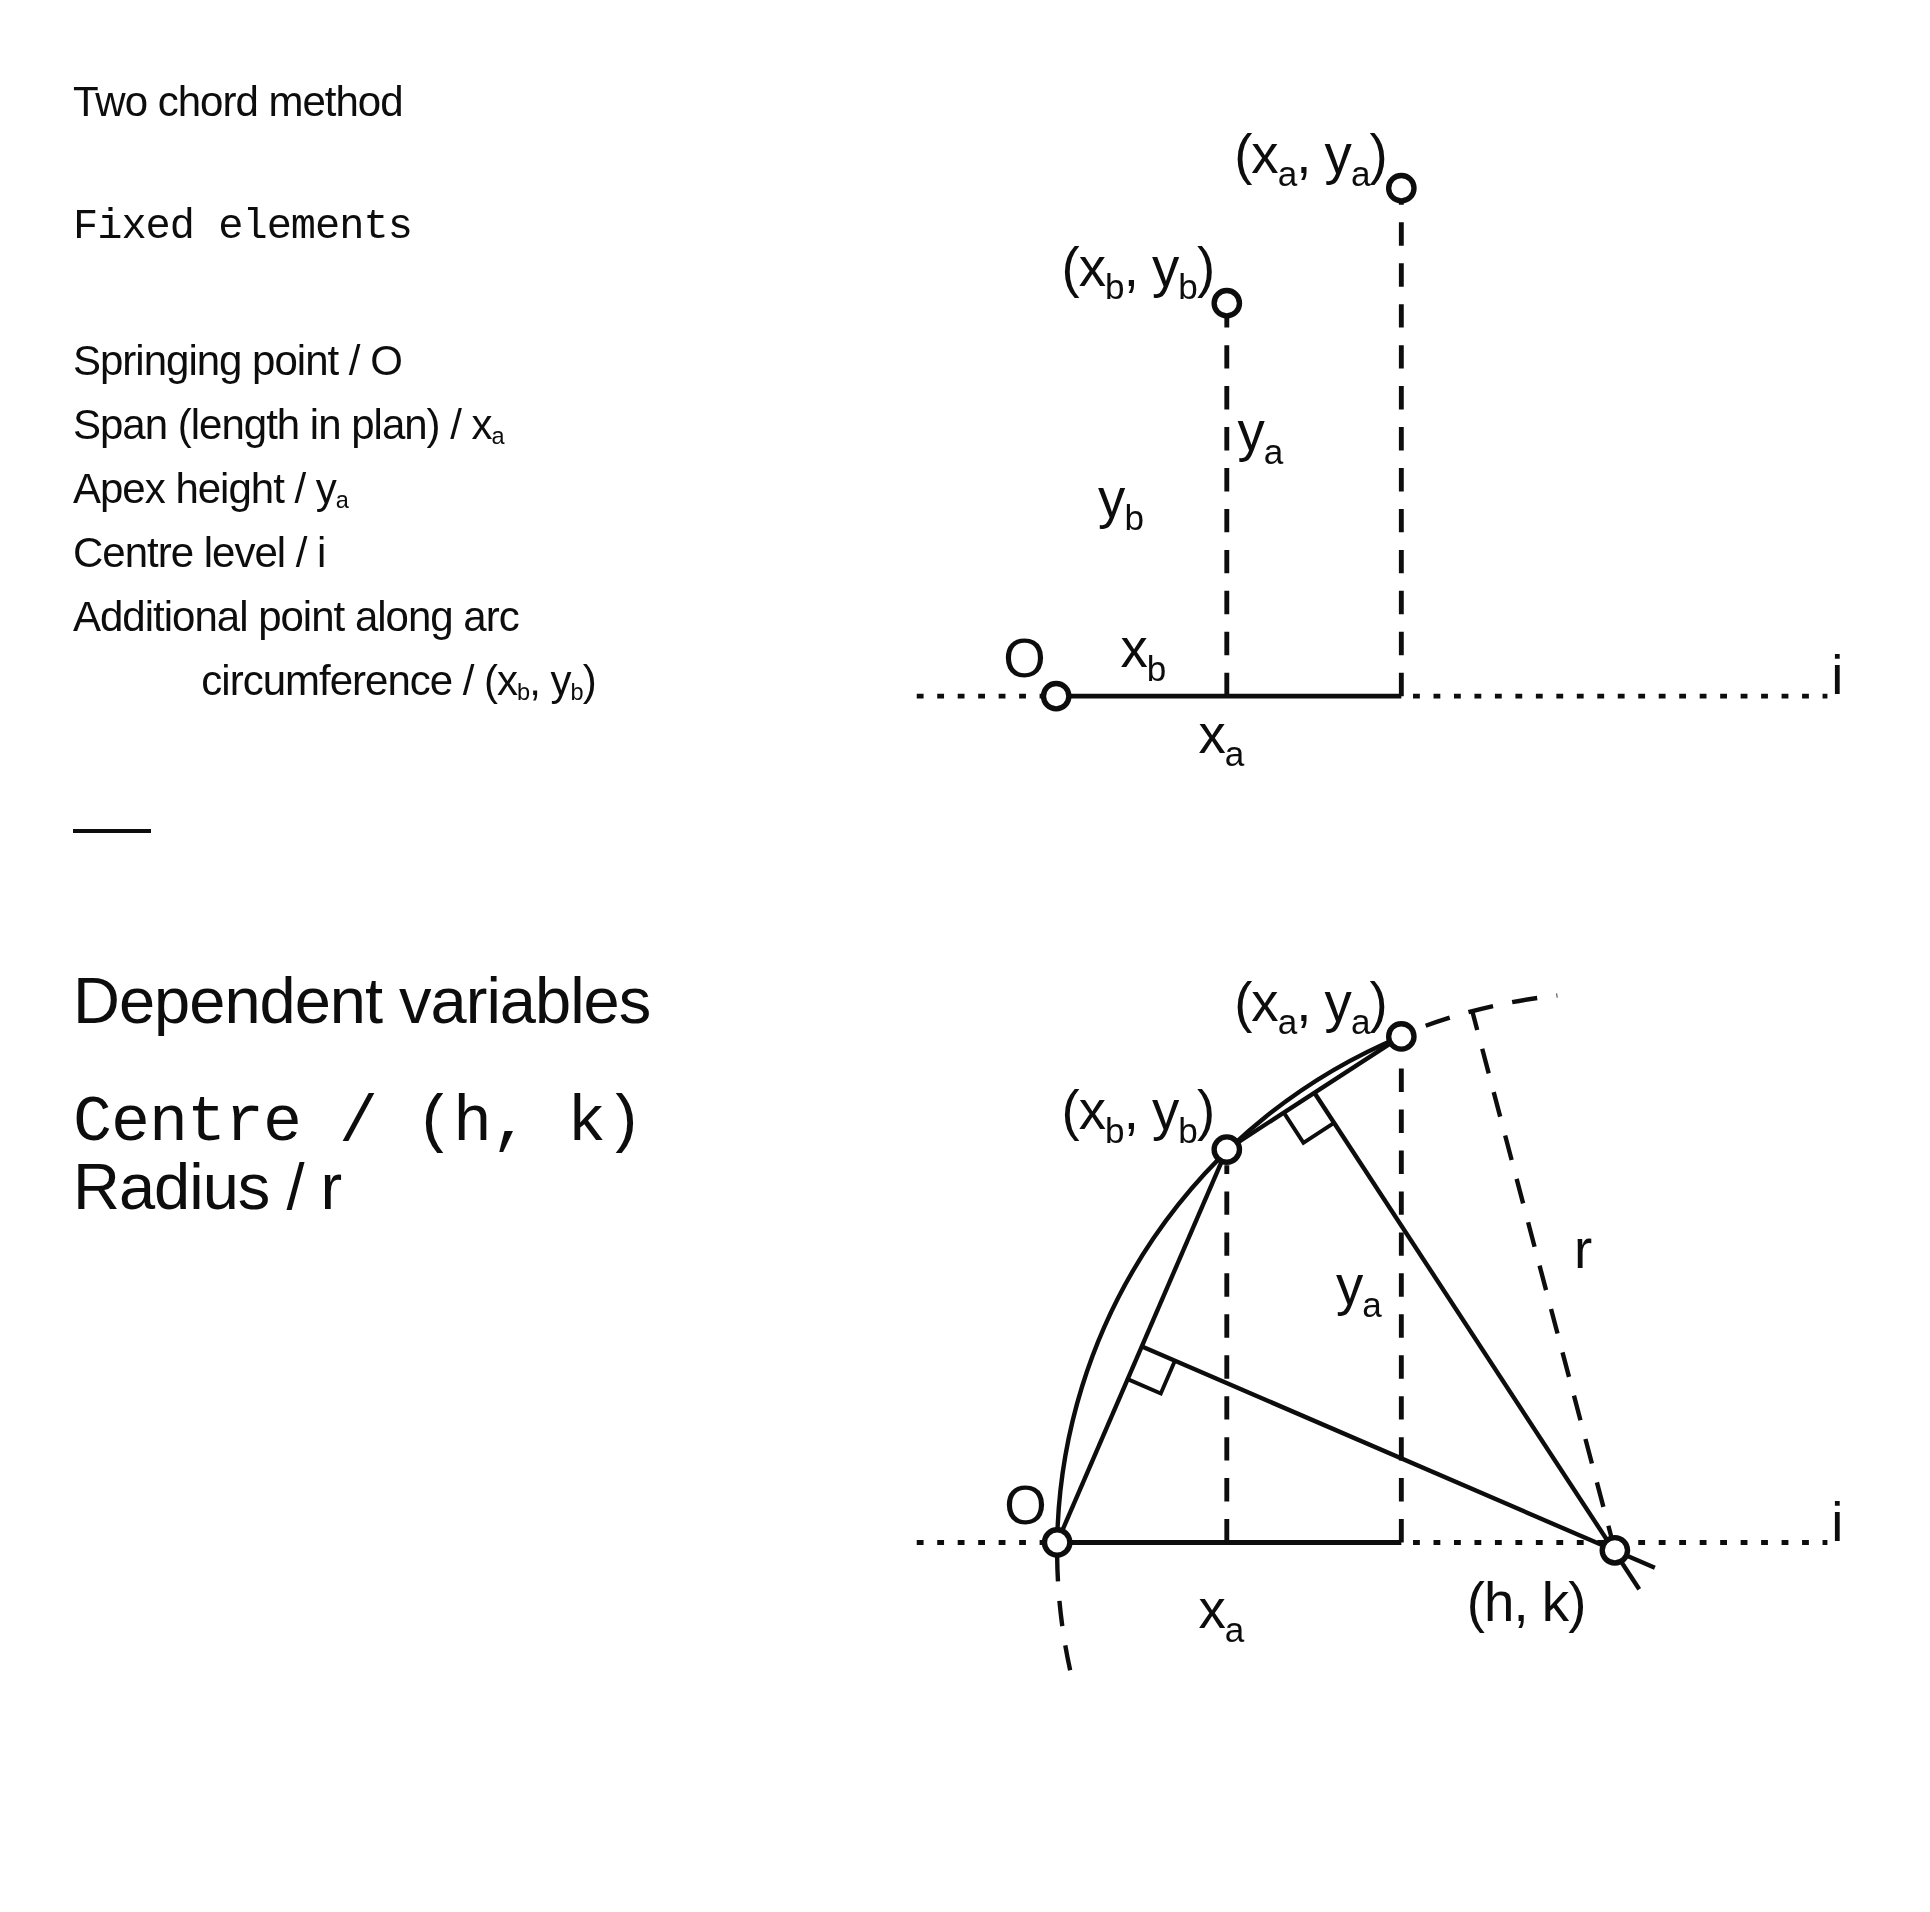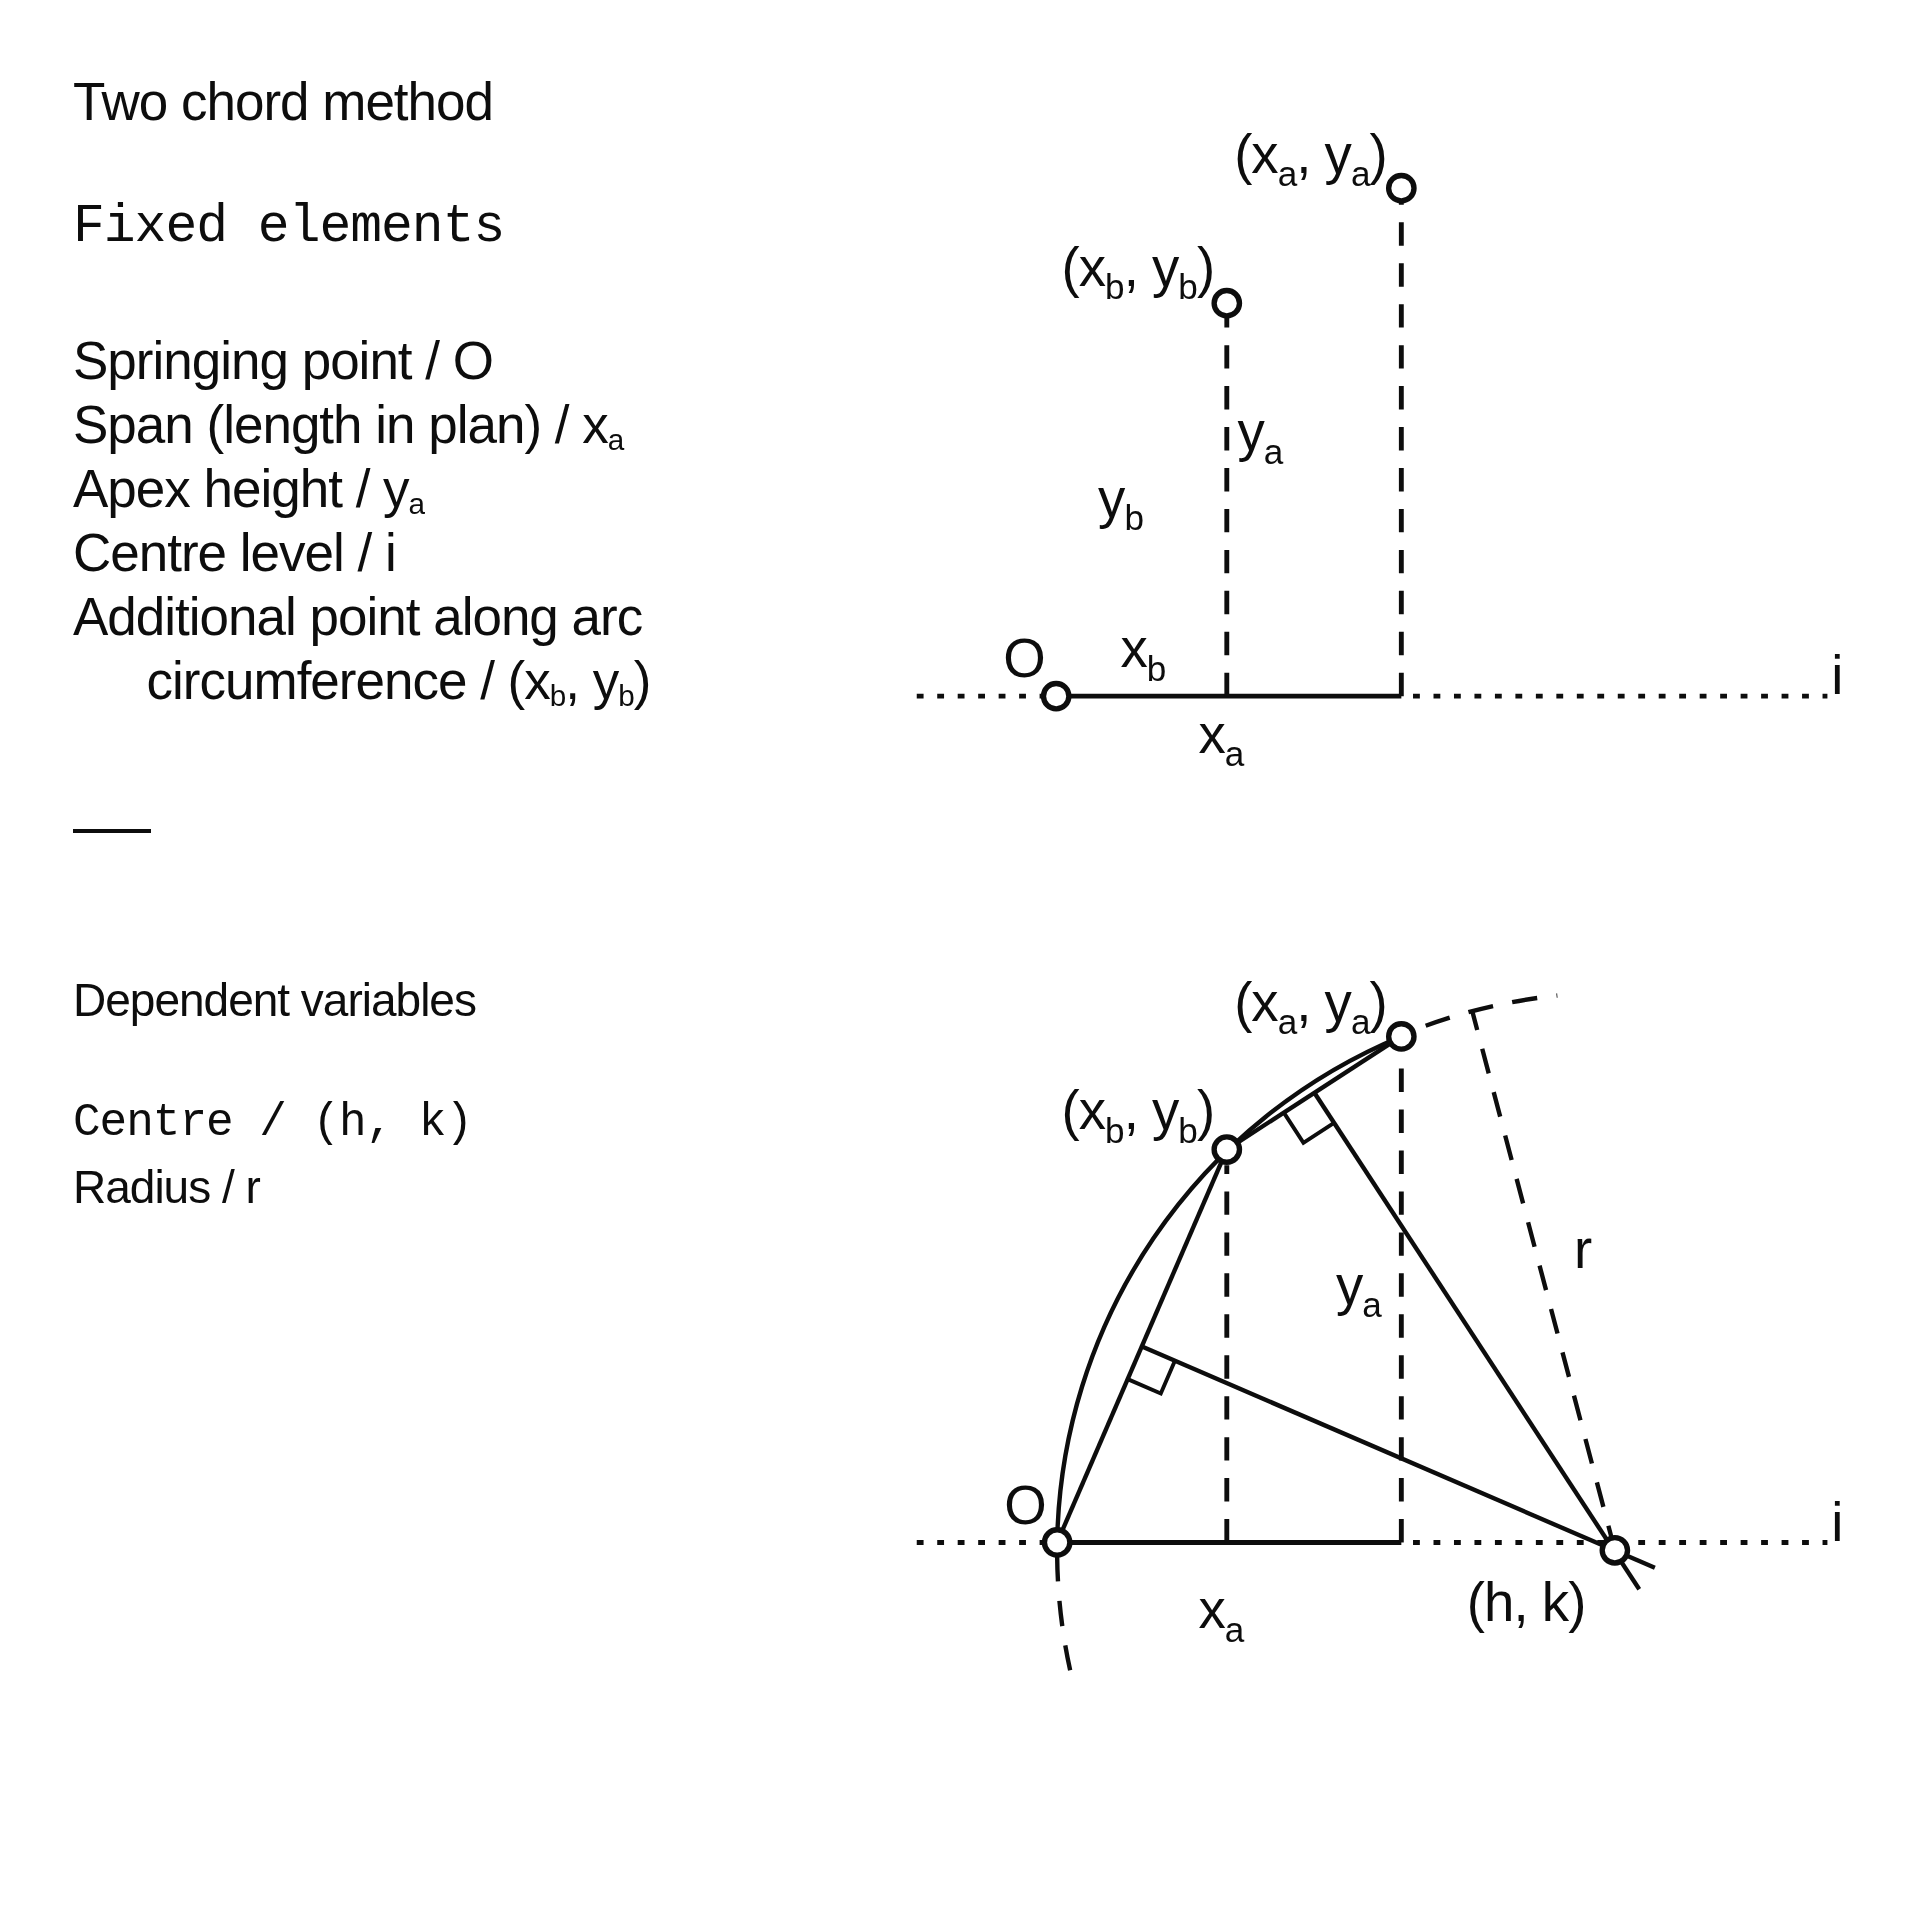--- a/index.html
+++ b/index.html
@@ -1,27 +1,27 @@
 <!DOCTYPE html>
 <html><head>
 <meta charset="utf-8">
 <style>
   html,body{margin:0;padding:0;background:#ffffff;}
   body{width:1931px;height:1912px;position:relative;overflow:hidden;
        font-family:"Liberation Sans", sans-serif;color:#0d0d0d;}
   .left-block{position:absolute;left:73px;top:70px;width:624px;
-      font-size:53px;line-height:63px;letter-spacing:-1px;color:#0d0d0d;}
+      font-size:42px;line-height:63px;letter-spacing:-1px;color:#0d0d0d;}
   .gap1{margin-top:63px;font-family:Liberation Mono, monospace;}
   .gap2{margin-top:70px;}
   .item{line-height:64px;}
   .indent{padding-left:27px;text-align:center;}
   sub{font-size:0.56em;vertical-align:-0.22em;line-height:0;}
   .divider{position:absolute;left:73px;top:829px;width:78px;height:3.9px;background:#0d0d0d;}
   .left-block2{position:absolute;left:73px;top:969px;width:624px;
-      font-size:46px;line-height:63px;letter-spacing:-1px;color:#0d0d0d;}
+      font-size:65px;line-height:63px;letter-spacing:-1px;color:#0d0d0d;}
   .gap3{margin-top:59px;font-family:Liberation Mono, monospace;}
   svg.fig{position:absolute;left:0;top:0;}
   .ln{stroke:#0d0d0d;fill:none;}
   .solid{stroke-width:5;}
   .thin{stroke-width:4.5;}
   .dot{stroke-width:5;stroke-dasharray:7 14;}
   .dash{stroke-width:5;stroke-dasharray:24 18;}
   .dashl{stroke-width:4.5;stroke-dasharray:26 20;}
   .node{fill:#ffffff;stroke:#0d0d0d;stroke-width:5.5;}
   .mark{stroke:#0d0d0d;stroke-width:4;fill:none;}

